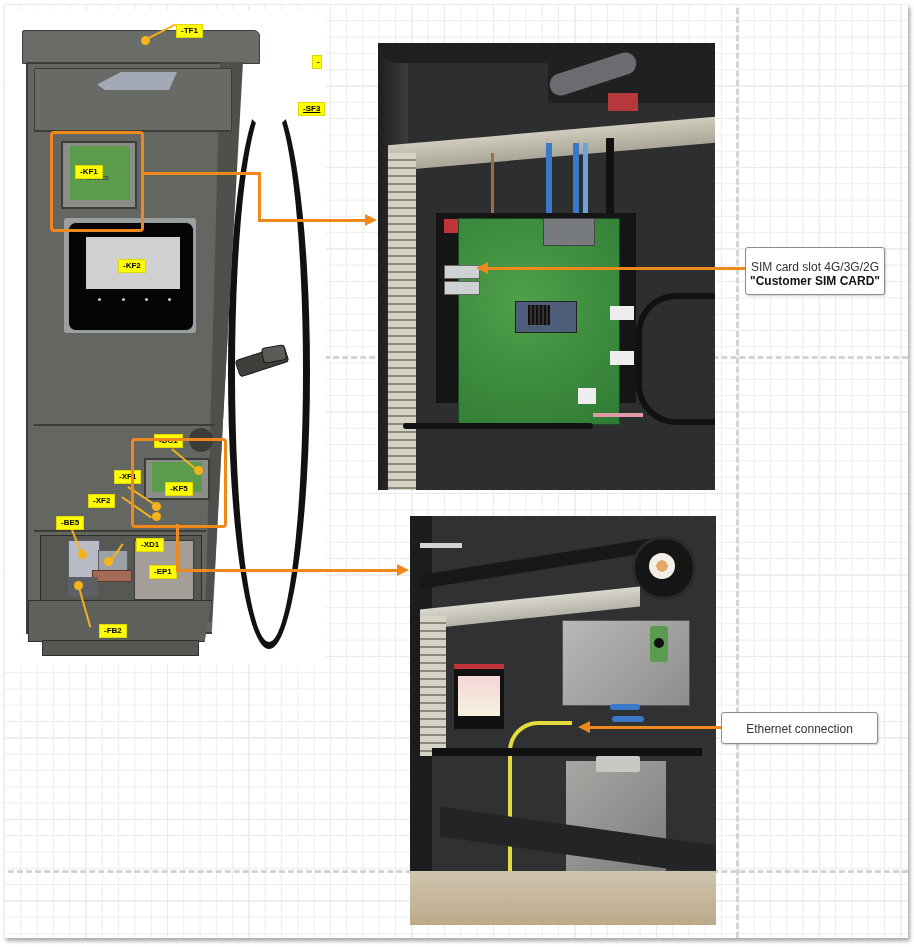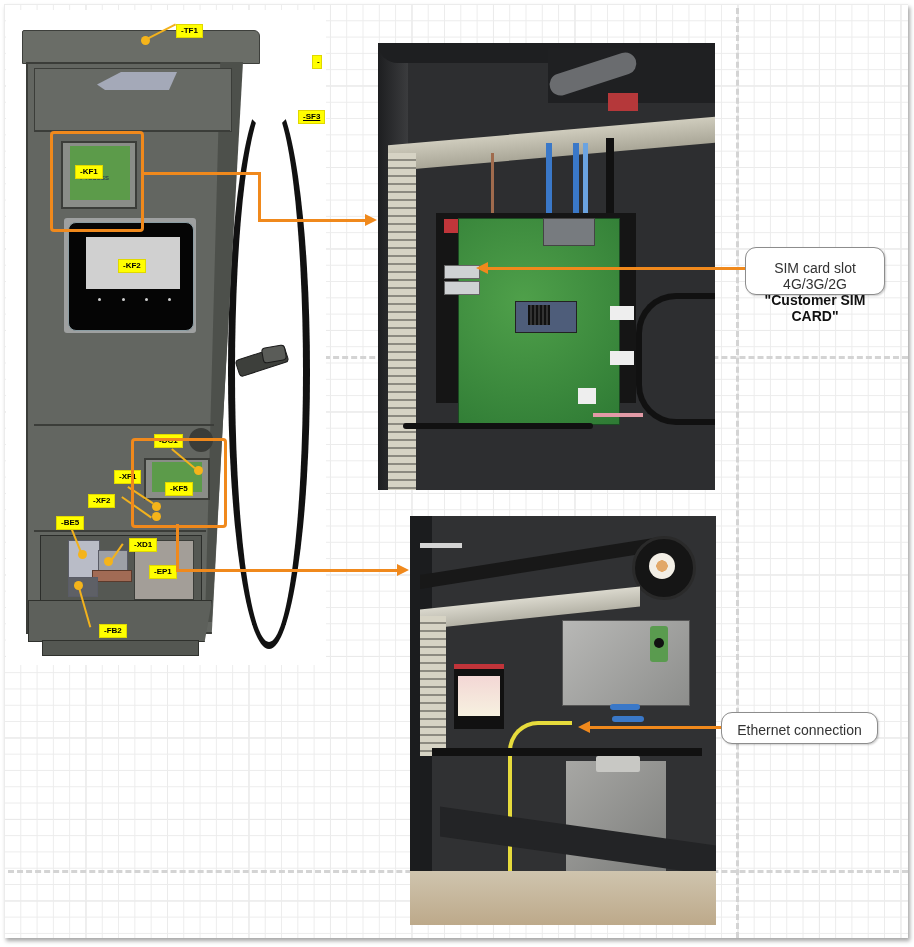--- a/index.html
+++ b/index.html
@@ -63,22 +63,22 @@
   .arrowhead { position:absolute; width:0; height:0; border-top:6px solid transparent;
     border-bottom:6px solid transparent; border-left:12px solid #f0891c; }
   .arrowhead-left { position:absolute; width:0; height:0; border-top:6px solid transparent;
     border-bottom:6px solid transparent; border-right:12px solid #f0891c; }
 
   
   .photo { position:absolute; overflow:hidden; }
   .photo-top { left:378px; top:43px; width:337px; height:447px; background:#2d2e30; }
   .photo-bottom { left:410px; top:516px; width:306px; height:409px; background:#303133; }
 
-  .callout { position:absolute; background:#fff; border:1px solid #8d8d8d; border-radius:11px;
-    box-shadow:1px 1px 2px rgba(0,0,0,0.2); text-align:center; font-size:14px; color:#333; }
+  .callout { position:absolute; background:#fff; border:1px solid #8d8d8d; border-radius:3px;
+    box-shadow:1px 1px 2px rgba(0,0,0,0.2); text-align:center; font-size:12px; color:#333; }
   .callout .bold { font-weight:bold; color:#111; }
 </style>
 </head>
 <body>
 
 <div class="canvas"></div>
 
 <div class="page-break-v" style="left:736px;top:8px;height:930px;"></div>
 <div class="page-break-h" style="left:8px;top:356px;width:900px;"></div>
 <div class="page-break-h" style="left:8px;top:870px;width:900px;"></div>
@@ -134,29 +134,29 @@
 <div class="leader" style="left:122px;top:496px;width:36px;transform:rotate(35deg);"></div>
 <div class="dot" style="left:78px;top:550px;"></div>
 <div class="leader" style="left:71px;top:526px;width:28px;transform:rotate(68deg);"></div>
 <div class="dot" style="left:104px;top:557px;"></div>
 <div class="leader" style="left:110px;top:561px;width:22px;transform:rotate(-55deg);"></div>
 <div class="dot" style="left:74px;top:581px;"></div>
 <div class="leader" style="left:79px;top:586px;width:42px;transform:rotate(74deg);"></div>
 
 <div class="tag" style="left:176px;top:24px;">-TF1</div>
 <div class="tag" style="left:312px;top:55px;padding-right:1px;">-</div>
-<div class="tag" style="left:298px;top:110px;text-decoration:underline;">-SF3</div>
+<div class="tag" style="left:298px;top:102px;text-decoration:underline;">-SF3</div>
 <div class="tag" style="left:75px;top:165px;">-KF1</div>
 <div class="tag" style="left:118px;top:259px;">-KF2</div>
 <div class="tag" style="left:154px;top:434px;">-DC1</div>
 <div class="tag" style="left:114px;top:470px;">-XF1</div>
 <div class="tag" style="left:88px;top:494px;">-XF2</div>
 <div class="tag" style="left:165px;top:482px;">-KF5</div>
 <div class="tag" style="left:56px;top:516px;">-BE5</div>
-<div class="tag" style="left:129px;top:538px;">-XD1</div>
+<div class="tag" style="left:136px;top:538px;">-XD1</div>
 <div class="tag" style="left:149px;top:565px;">-EP1</div>
 <div class="tag" style="left:99px;top:624px;">-FB2</div>
 
 <div class="hl-box" style="left:50px;top:131px;width:88px;height:95px;"></div>
 <div class="conn" style="left:141px;top:172px;width:120px;height:3px;"></div>
 <div class="conn" style="left:258px;top:172px;width:3px;height:50px;"></div>
 <div class="conn" style="left:258px;top:219px;width:108px;height:3px;"></div>
 <div class="arrowhead" style="left:365px;top:214px;"></div>
 
 <div class="hl-box" style="left:131px;top:438px;width:90px;height:84px;"></div>

